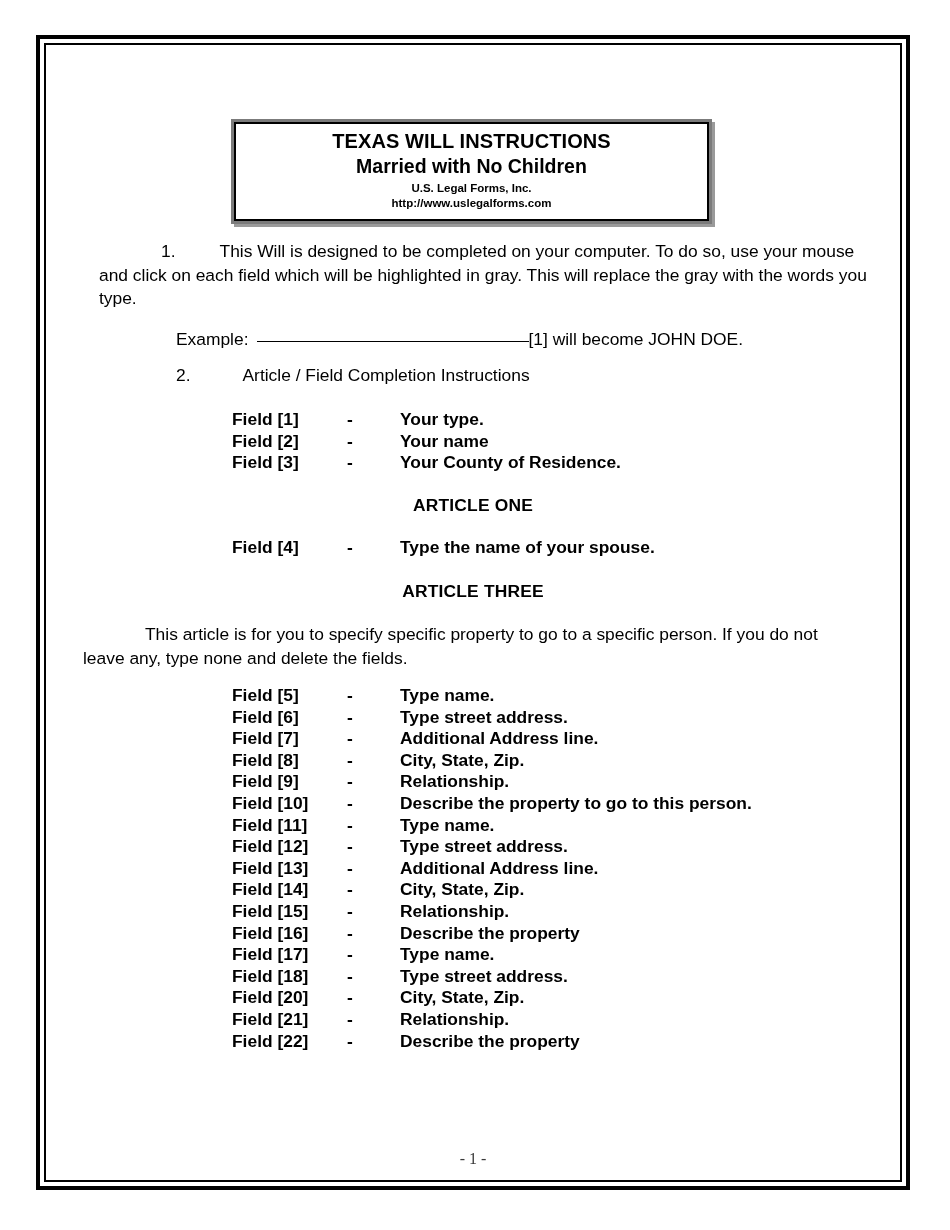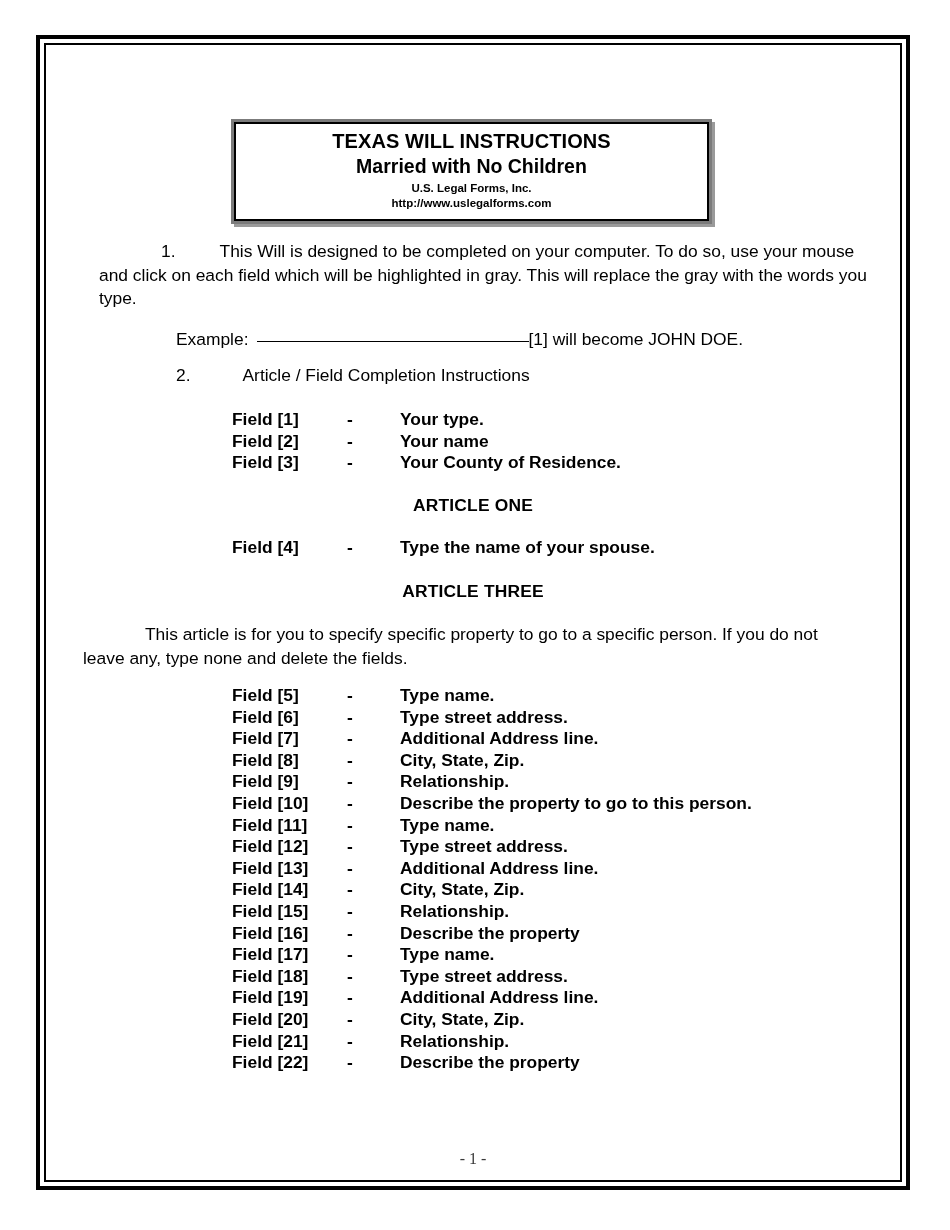--- a/index.html
+++ b/index.html
@@ -320,25 +320,20 @@
             <td class="col-label">Field [17]</td>
             <td class="col-dash">-</td>
             <td>Type name.</td>
           </tr>
           <tr>
             <td class="col-label">Field [18]</td>
             <td class="col-dash">-</td>
             <td>Type street address.</td>
           </tr>
           <tr>
-            <td class="col-label">Field [19]</td>
-            <td class="col-dash">-</td>
-            <td>Additional Address line.</td>
-          </tr>
-          <tr>
             <td class="col-label">Field [20]</td>
             <td class="col-dash">-</td>
             <td>City, State, Zip.</td>
           </tr>
           <tr>
             <td class="col-label">Field [21]</td>
             <td class="col-dash">-</td>
             <td>Relationship.</td>
           </tr>
           <tr>

